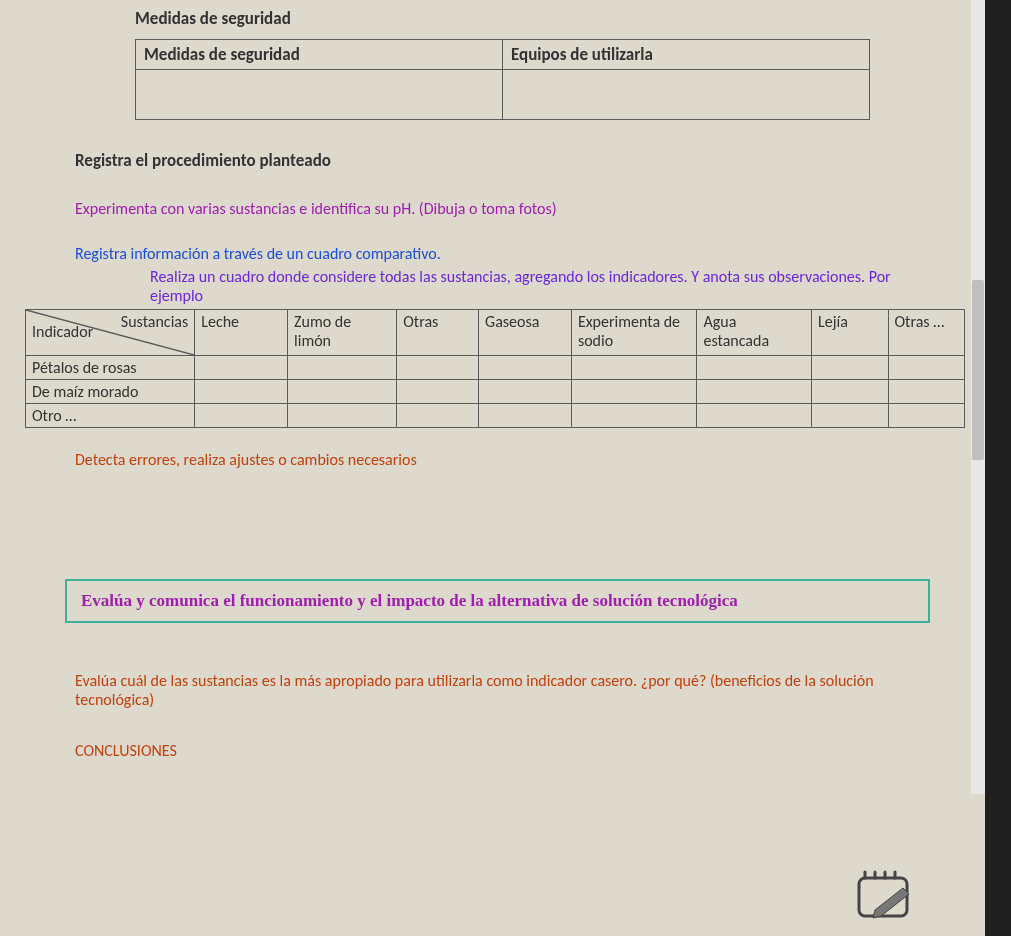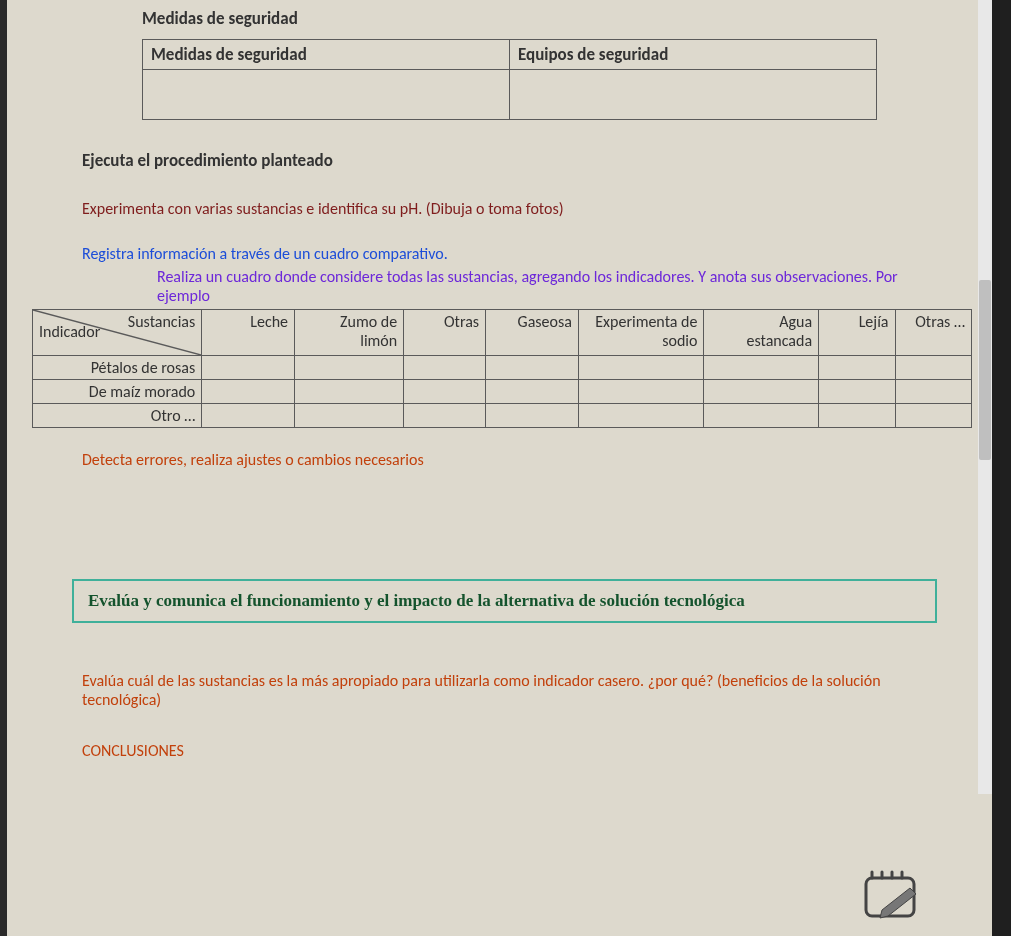--- a/index.html
+++ b/index.html
@@ -70,21 +70,20 @@
     vertical-align: top;
     color: #333;
   }
   .safety-table tr.header td { height: 26px; }
   .safety-table tr.body td { height: 50px; font-weight: normal; }
   
   .comp-wrap {
     margin-left: 25px;
     margin-right: 35px;
     margin-top: 4px;
-    text-align: right;
   }
   .comp-table {
     border-collapse: collapse;
     width: 940px;
     font-size: 16px;
   }
   .comp-table td {
     border: 1.5px solid #5a5a5a;
     padding: 2px 6px;
     vertical-align: top;
@@ -111,61 +110,60 @@
     top: 0; left: 0;
     width: 100%; height: 100%;
   }
   .callout-box {
     border: 2px solid #3fb09a;
     margin: 0 55px 0 65px;
     padding: 10px 14px;
     font-family: "Segoe Script", "Comic Sans MS", cursive;
     font-size: 17px;
     font-weight: bold;
-    color: #14532d;
+    color: #a21caf;
   }
   .faded {
     color: #c2410c;
   }
   .bottom-icon {
     position: absolute;
     right: 70px;
     bottom: 12px;
   }
   .wrapper {
     position: relative;
     width: 985px;
     height: 794px;
-    margin-left: 7px;
   }
 </style>
 </head>
 <body>
 
 <div class="wrapper">
 <div class="page">
 
   <div class="indent-2 section-title">Medidas de seguridad</div>
 
   <table class="safety-table">
     <tbody>
           <tr class="header">
       <td style="width:50%">Medidas de seguridad</td>
-      <td style="width:50%">Equipos de seguridad</td>
+      <td style="width:50%">Equipos de utilizarla</td>
     </tr>
     <tr class="body">
       <td></td>
       <td></td>
     </tr>
   </tbody>
       </table>
 
-  <div class="indent-1 section-title" style="margin-top:30px">Ejecuta el procedimiento planteado</div>
-
-  <div class="indent-1" style="margin-top:28px;color:#7f1d1d">Experimenta con varias sustancias e identifica su pH. (Dibuja o toma fotos)</div>
+  <div class="indent-1 section-title" style="margin-top:30px">Registra el procedimiento planteado</div>
+
+  <div class="indent-1" style="margin-top:28px;color:#a21caf">Experimenta con varias sustancias e identifica su pH. (Dibuja o toma fotos)</div>
 
   <div class="indent-1" style="margin-top:26px;color:#1d4ed8">Registra información a través de un cuadro comparativo.</div>
 
   <div style="margin-left:150px;margin-right:55px;margin-top:4px;color:#6d28d9">Realiza un cuadro donde considere todas las sustancias, agregando los indicadores. Y anota sus observaciones. Por ejemplo</div>
 
   <div class="comp-wrap">
     <table class="comp-table">
       <tbody>
             <tr class="hrow">
         <td class="diag-cell">

